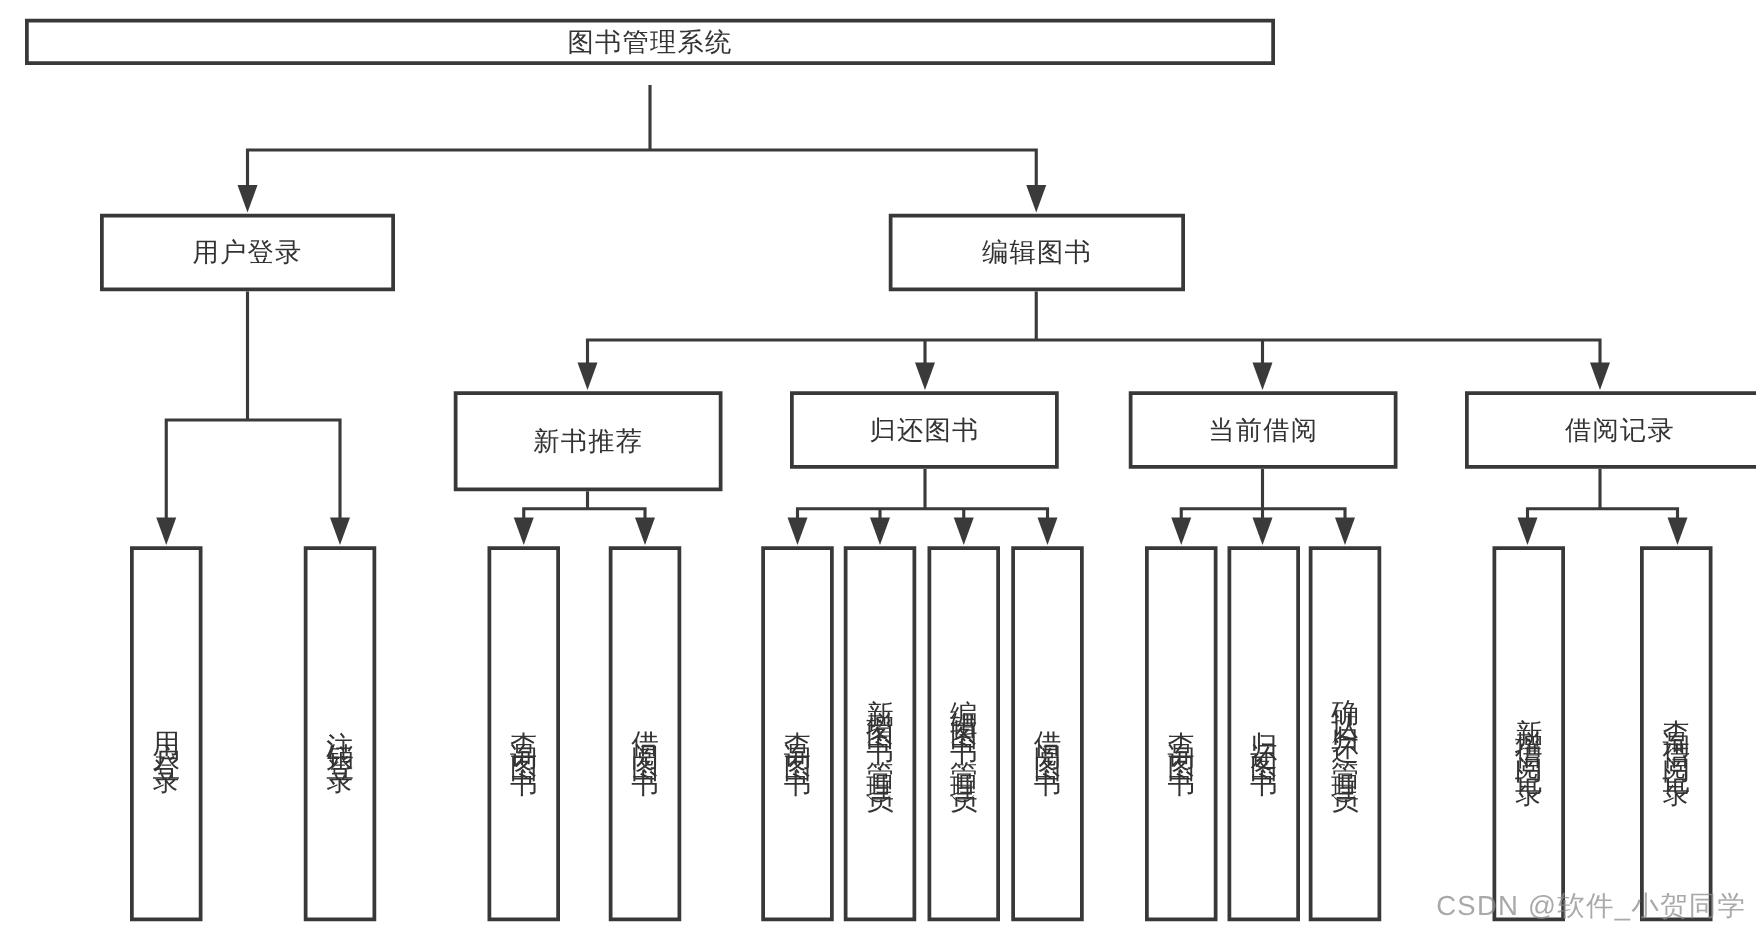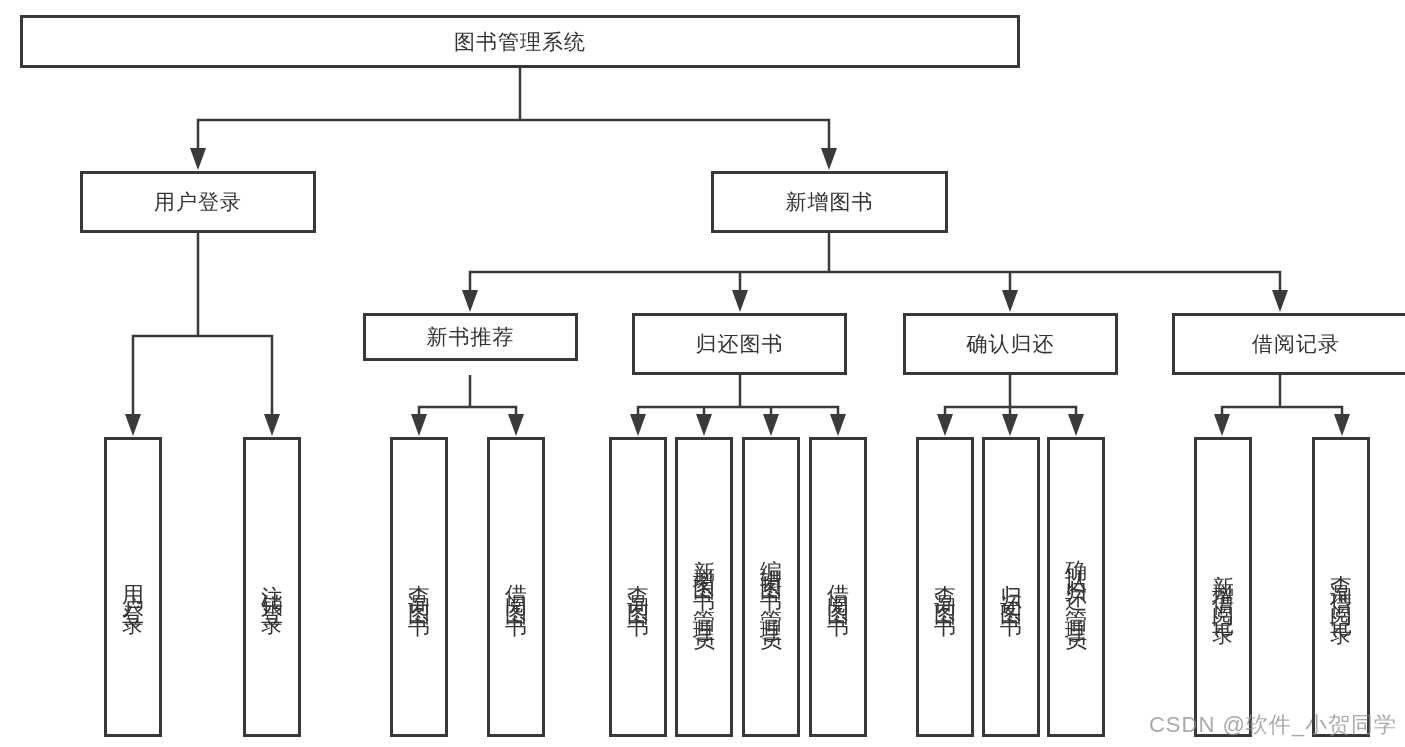--- a/index.html
+++ b/index.html
@@ -59,39 +59,39 @@
     <path class="ln" d="M1010 375 V418 M945 418 V407 H1076 V418"></path>
     <path class="arrow" d="M937 414 L953 414 L945 436 Z"></path>
     <path class="arrow" d="M1002 414 L1018 414 L1010 436 Z"></path>
     <path class="arrow" d="M1068 414 L1084 414 L1076 436 Z"></path>
 
     <path class="ln" d="M1280 375 V407 M1222 418 V407 H1342 V418"></path>
     <path class="arrow" d="M1214 414 L1230 414 L1222 436 Z"></path>
     <path class="arrow" d="M1334 414 L1350 414 L1342 436 Z"></path>
   </svg>
 
-  <div class="box h" style="left:20px;top:15px;width:1000px;height:53px">
+  <div class="box h" style="left:20px;top:15px;width:1000px;height:37px">
     <span>图书管理系统</span>
   </div>
 
   <div class="box h lvl2" style="left:80px;top:171px;width:236px;height:62px">
     <span>用户登录</span>
   </div>
   <div class="box h lvl2" style="left:711px;top:171px;width:237px;height:62px">
-    <span>新增图书</span>
+    <span>编辑图书</span>
   </div>
 
-  <div class="box h lvl3" style="left:363px;top:313px;width:215px;height:48px">
+  <div class="box h lvl3" style="left:363px;top:313px;width:215px;height:80px">
     <span>新书推荐</span>
   </div>
   <div class="box h lvl3" style="left:632px;top:313px;width:215px;height:62px">
     <span>归还图书</span>
   </div>
   <div class="box h lvl3" style="left:903px;top:313px;width:215px;height:62px">
-    <span>确认归还</span>
+    <span>当前借阅</span>
   </div>
   <div class="box h lvl3" style="left:1172px;top:313px;width:248px;height:62px">
     <span>借阅记录</span>
   </div>
 
   <div class="box v" style="left:104px;top:437px;width:58px;height:300px">
     <span>用户登录</span>
   </div>
   <div class="box v" style="left:243px;top:437px;width:58px;height:300px">
     <span>注销登录</span>

